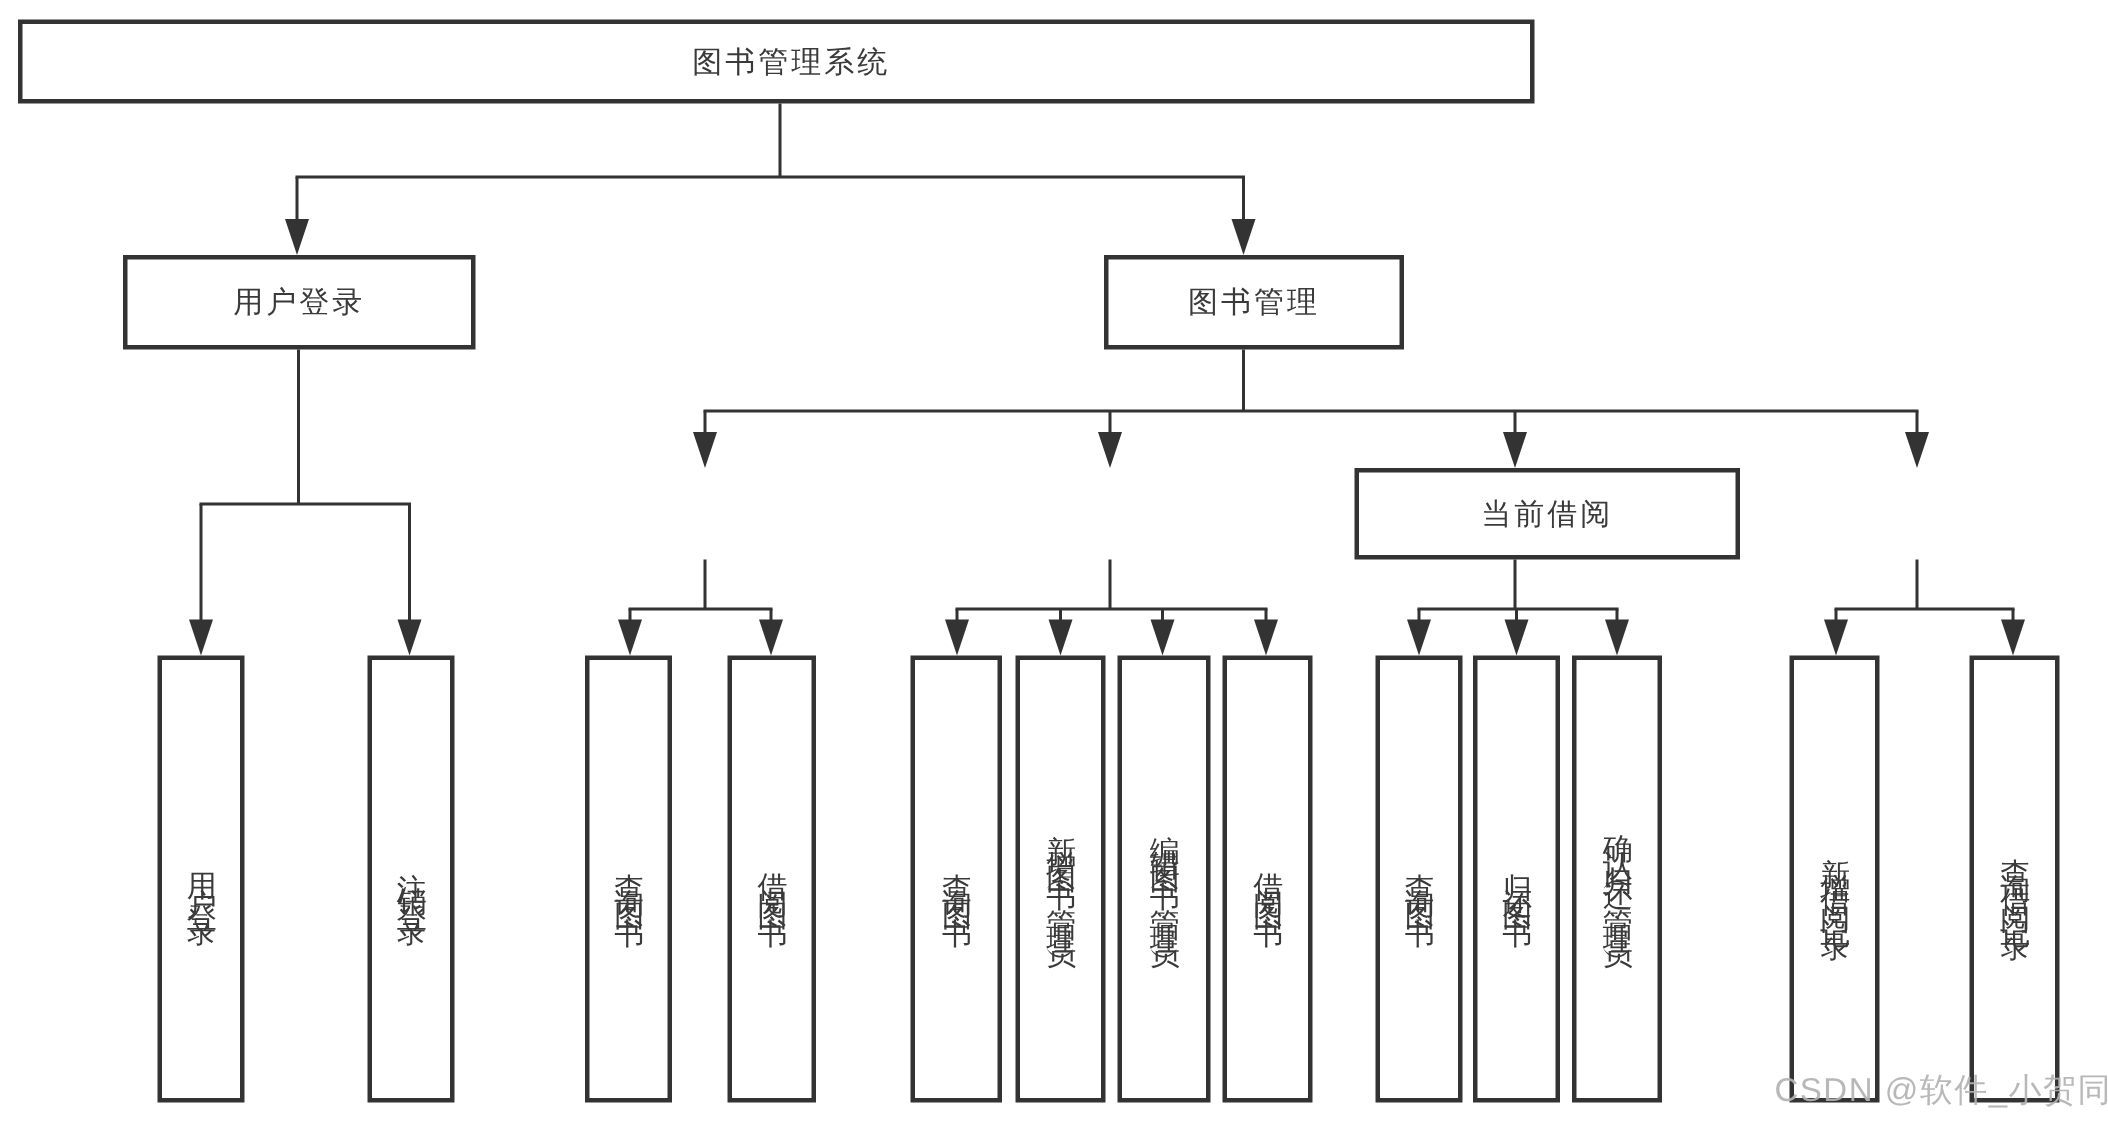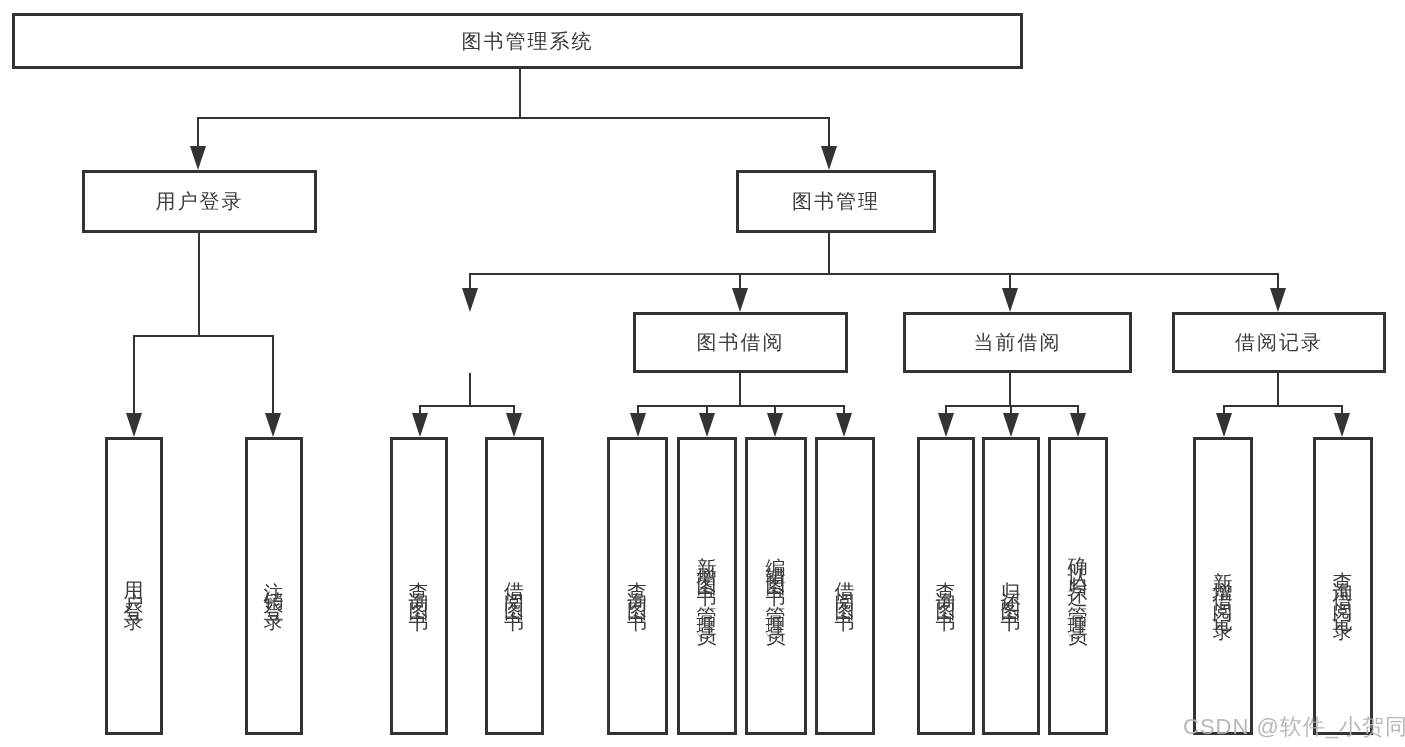--- a/index.html
+++ b/index.html
@@ -31,23 +31,21 @@
 </head>
 <body>
 
 <div class="canvas">
 
   <div class="node" style="left:12px;top:13px;width:1011px;height:56px;padding-left:20px;">图书管理系统</div>
 
   <div class="node" style="left:82px;top:170px;width:235px;height:63px;">用户登录</div>
   <div class="node" style="left:736px;top:170px;width:200px;height:63px;">图书管理</div>
 
-  <div class="node" style="left:633px;top:312px;width:215px;height:61px;">图书借阅</div>
-  <div class="node" style="left:903px;top:312px;width:229px;height:61px;">当前借阅</div>
-  <div class="node" style="left:1172px;top:312px;width:214px;height:61px;">借阅记录</div>
+  <div class="node" style="left:903px;top:312px;width:257px;height:61px;">当前借阅</div>
 
   <div class="node vnode" style="left:105px;top:437px;width:58px;height:298px;">用户登录</div>
   <div class="node vnode" style="left:245px;top:437px;width:58px;height:298px;">注销登录</div>
 
   <div class="node vnode" style="left:390px;top:437px;width:58px;height:298px;">查询图书</div>
   <div class="node vnode" style="left:485px;top:437px;width:59px;height:298px;">借阅图书</div>
 
   <div class="node vnode" style="left:607px;top:437px;width:61px;height:298px;">查询图书</div>
   <div class="node vnode" style="left:677px;top:437px;width:60px;height:298px;">新增图书（管理员）</div>
   <div class="node vnode" style="left:745px;top:437px;width:62px;height:298px;">编辑图书（管理员）</div>

